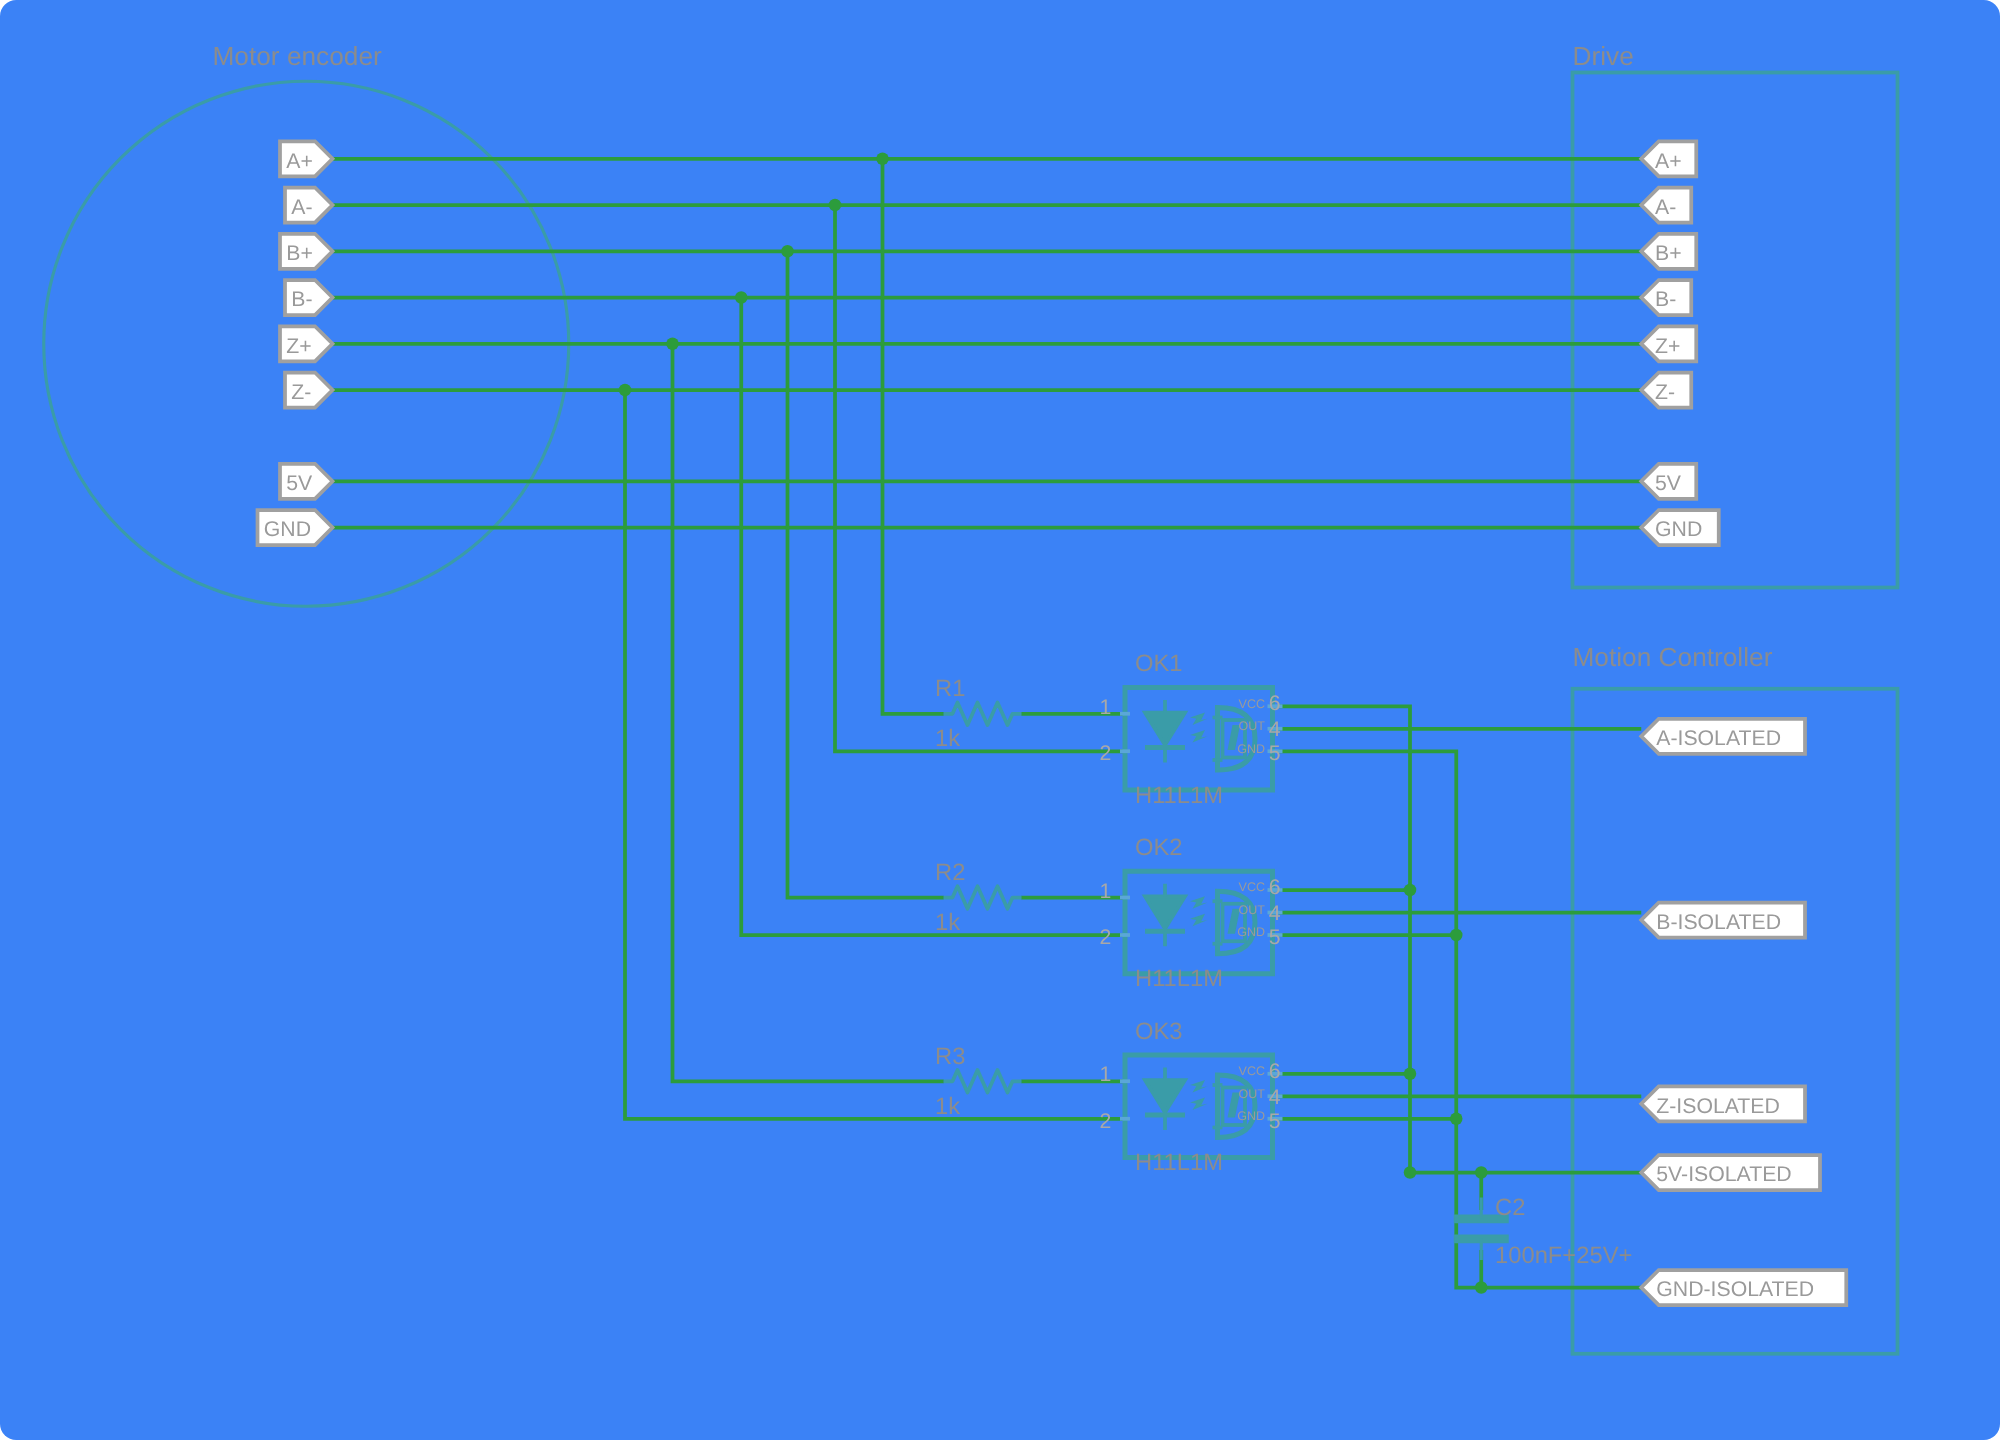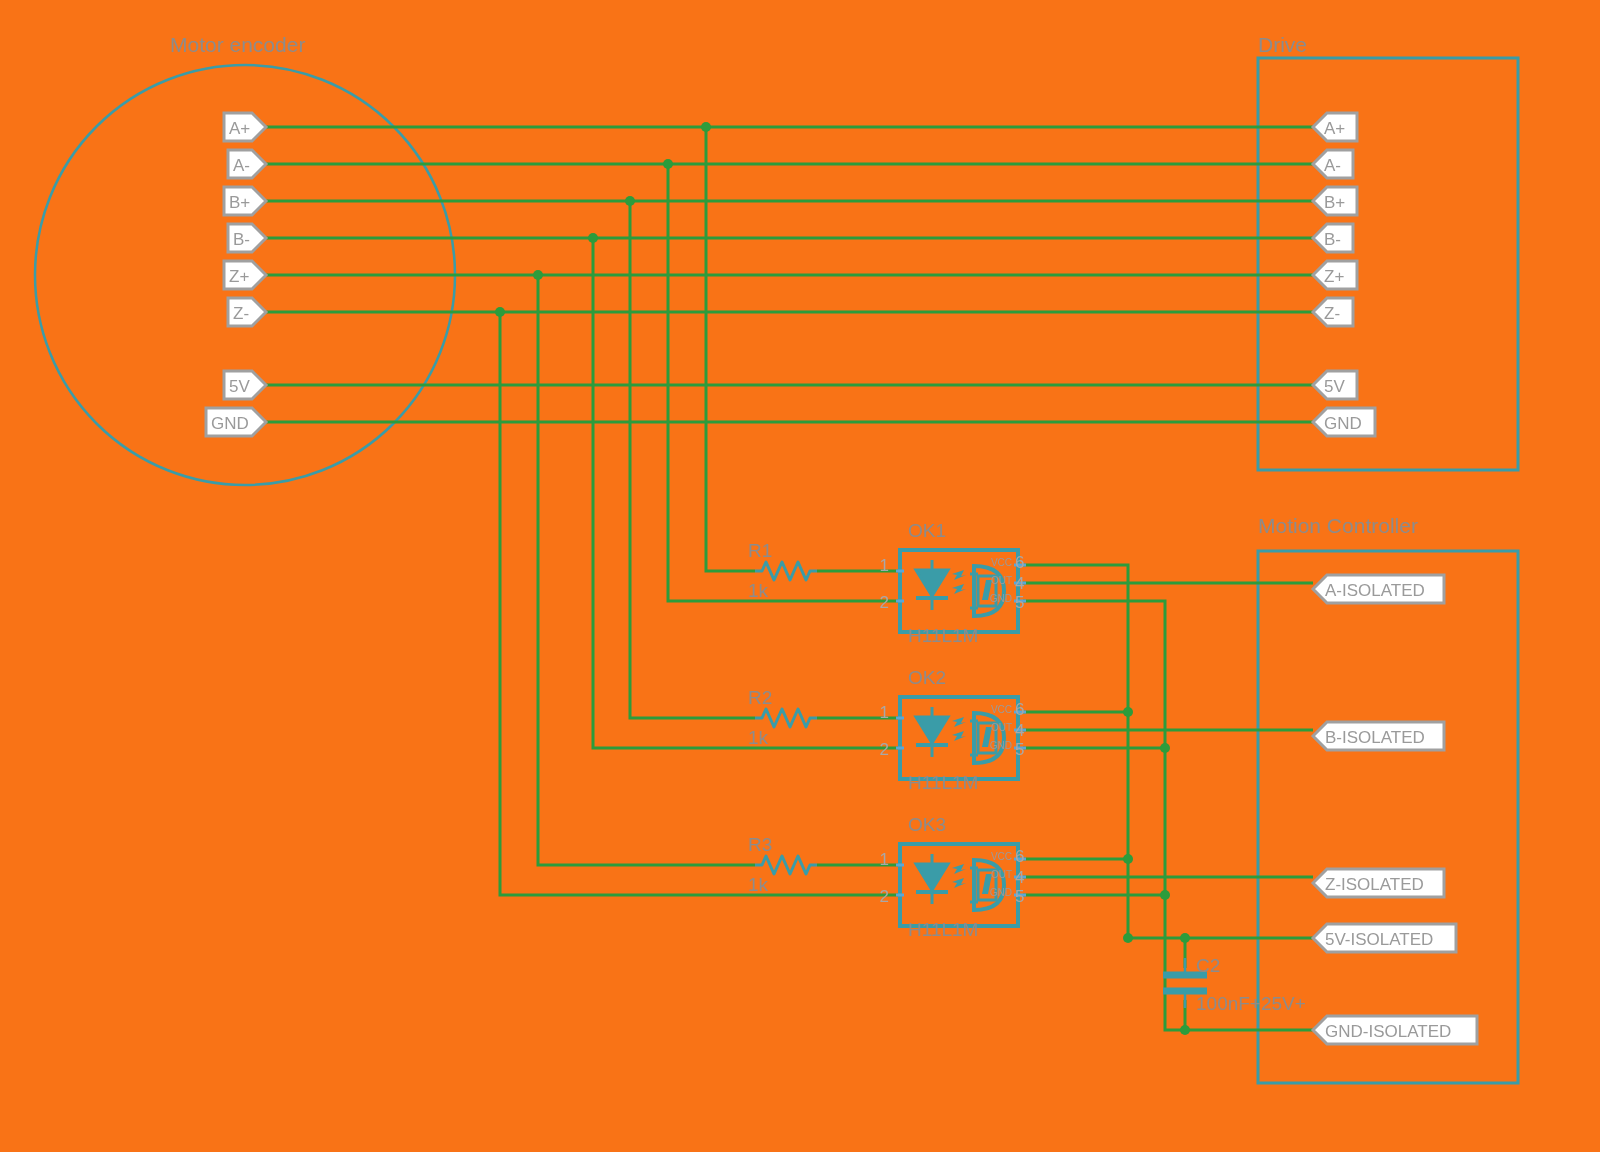--- a/index.html
+++ b/index.html
@@ -4,23 +4,24 @@
 <style>
   html, body {
     margin: 0;
     padding: 0;
     background: #ffffff;
   }
   #canvas {
     position: relative;
     width: 1600px;
     height: 1152px;
-    background: #f97316;
+    background: #3b82f6;
     font-family: "Liberation Sans", sans-serif;
     overflow: hidden;
+    border-radius: 13px;
   }
   svg#sheet {
     position: absolute;
     left: 0; top: 0;
     width: 1600px;
     height: 1152px;
   }
   text { font-family: "Liberation Sans", sans-serif; }
   .blk-title { font-size: 21px; fill: #8c8c8c; }
   .port-text { font-size: 17px; fill: #9a9a9a; }

